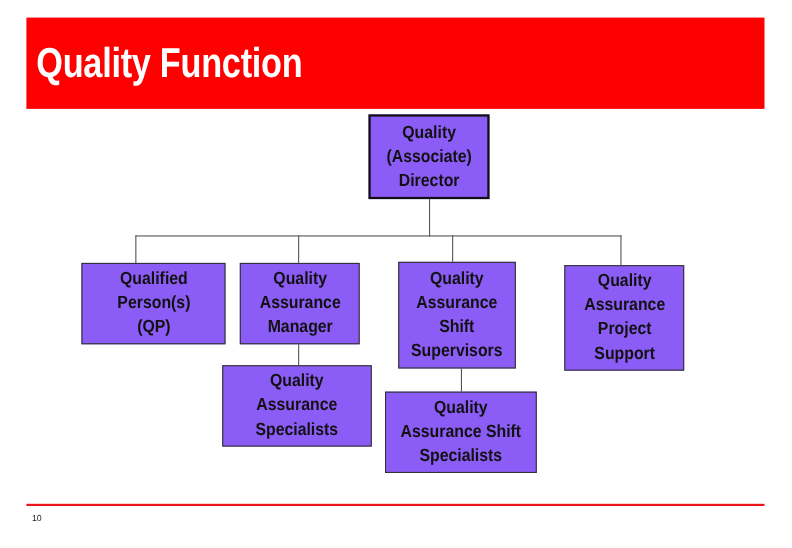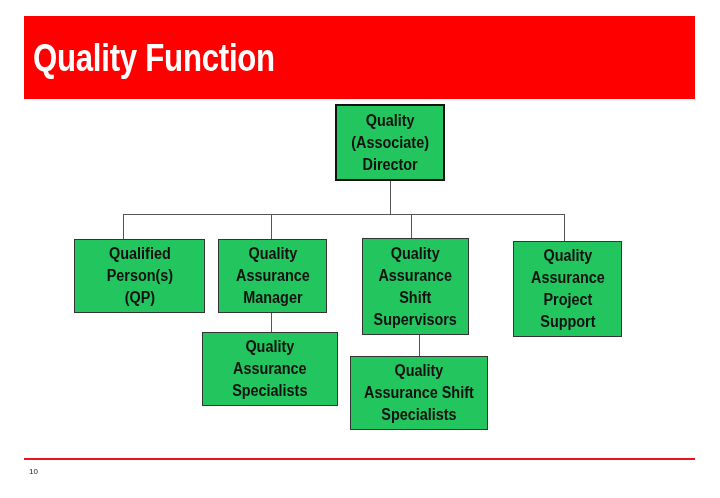--- a/index.html
+++ b/index.html
@@ -1,19 +1,19 @@
 <!DOCTYPE html>
 <html><head>
 <meta charset="utf-8">
 <style>
   html, body { margin:0; padding:0; background:#ffffff; }
   body { width:720px; height:498px; position:relative; overflow:hidden; font-family:"Liberation Sans", sans-serif; }
   .banner { position:absolute; left:24px; top:16px; width:671px; height:83px; background:#ff0000; }
   .title { position:absolute; left:33px; top:36px; color:#ffffff; font-weight:bold; font-size:38px; line-height:44px; white-space:nowrap; transform:scaleX(0.82); transform-origin:left top; letter-spacing:-0.3px; }
-  .box { position:absolute; background:#22c55e; border:1px solid #333333; box-sizing:border-box; display:flex; align-items:center; justify-content:center; text-align:center; }
+  .box { position:absolute; background:#8b5cf6; border:1px solid #333333; box-sizing:border-box; display:flex; align-items:center; justify-content:center; text-align:center; }
   .box span { font-weight:bold; font-size:16px; line-height:22px; color:#111111; transform:scaleX(0.9); display:block; white-space:pre-line; }
   .box.root { border:2px solid #111111; }
   .line { position:absolute; background:#555555; }
   .footer-line { position:absolute; left:24px; top:458px; width:671px; height:2px; background:#e8151b; }
   .page-num { position:absolute; left:29px; top:467px; font-size:8px; font-weight:normal; color:#222222; }
 </style>
 </head>
 <body>
 
 <div class="banner"></div>

